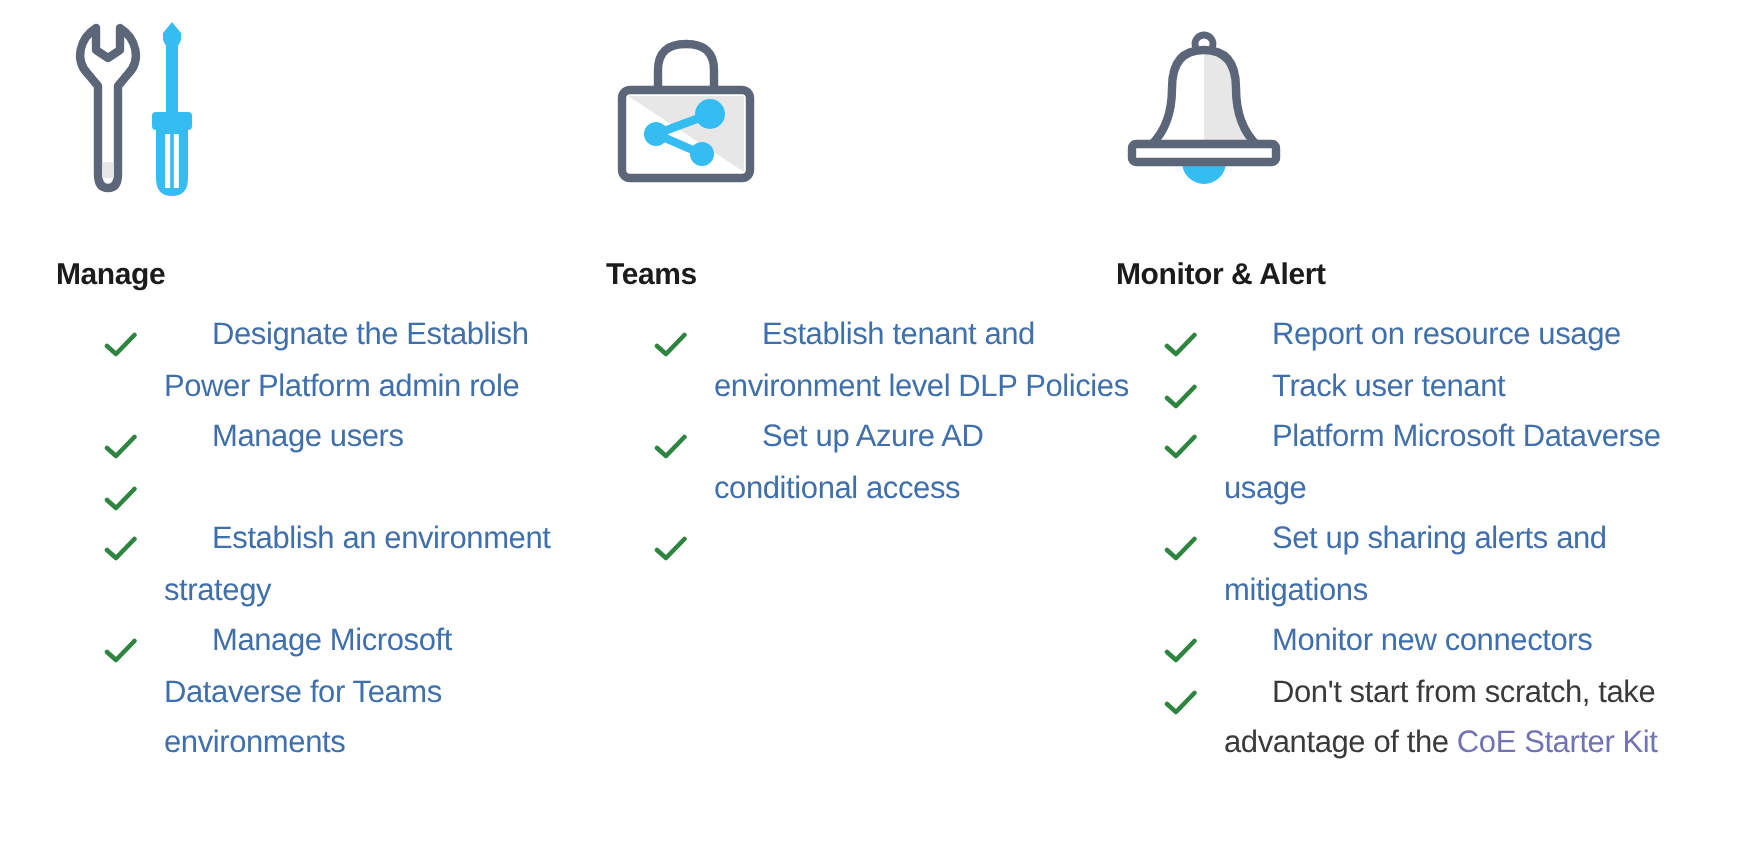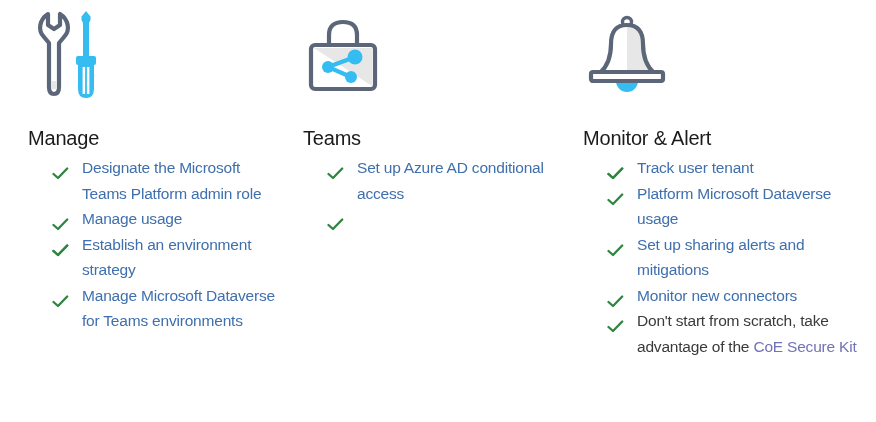--- a/index.html
+++ b/index.html
@@ -16,47 +16,47 @@
   *{box-sizing:border-box;}
   html,body{margin:0;padding:0;}
   body{
     width:876px;height:422px;position:relative;overflow:hidden;
     background:var(--background);
     font-family:"Liberation Sans", sans-serif;
   }
   .col{position:absolute;top:0;}
   .col-manage{left:28px;width:249px;}
   .col-secure{left:303px;width:262px;}
-  .col-monitor{left:583px;width:274px;}
+  .col-monitor{left:558px;width:274px;}
   .icon-row{height:102px;padding-top:10px;}
   .icon-row svg{display:block;}
   .ic-manage{margin-left:8px;}
   .ic-secure{margin-left:4px;margin-top:3px;}
   .ic-monitor{margin-left:5px;}
   h3.col-title{
     margin:26px 0 0 0;
-    font-size:20px;line-height:20px;font-weight:400;
+    font-size:15px;line-height:20px;font-weight:700;
     letter-spacing:-0.2px;
     color:var(--heading-text);
   }
   ul.checklist{list-style:none;margin:7px 0 0 0;padding:0;}
   ul.checklist li{
     position:relative;
     padding-left:54px;
     font-size:15.5px;line-height:25.5px;
     letter-spacing:-0.2px;
     color:var(--body-text);
   }
   .col-manage ul.checklist li{width:249px;}
   .col-secure ul.checklist li{width:262px;}
   .col-monitor ul.checklist li{width:274px;}
   .check{position:absolute;left:24px;top:7px;width:17px;height:13px;}
   a.item-link{color:var(--link-blue);text-decoration:none;cursor:pointer;}
   a.item-link.visited{color:var(--visited-link-purple);}
-  .plain-prefix{color:var(--body-text);}
+  .plain-prefix{color:var(--body-text);margin-left:24px;}
   
   .oline{fill:#fff;stroke:var(--icon-outline-slate);stroke-width:4.2;stroke-linejoin:round;}
   .oline-thin{fill:#fff;stroke:var(--icon-outline-slate);stroke-width:3.4;}
   .oline-nofill{fill:none;stroke:var(--icon-outline-slate);stroke-width:4.2;stroke-linejoin:round;}
   .blue{fill:var(--icon-accent-blue);}
   .blue-stroke{fill:none;stroke:var(--icon-accent-blue);stroke-width:4.2;}
   .grayfill{fill:var(--icon-shade-gray);}
   .checkstroke{fill:none;stroke:var(--check-green);stroke-width:2.3;stroke-linecap:round;stroke-linejoin:round;}
 </style>
 </head>
@@ -74,27 +74,27 @@
       <rect fill="#fff" x="46.6" y="57" width="2.5" height="27"></rect>
       <rect fill="#fff" x="50.9" y="57" width="2.5" height="27"></rect>
     </svg>
   </div>
   <h3 class="col-title">Manage</h3>
   <ul class="checklist">
     <li>
       <span class="check"><svg width="17" height="13" viewBox="0 0 17 13">
             <path class="checkstroke" d="M1.5 7 L6 11 L15.2 1.5"></path>
           </svg></span>
-      <span class="plain-prefix"></span><a class="item-link">Designate the Microsoft Teams Platform admin role</a>
-    </li>
-    <li>
-      <span class="check"><svg width="17" height="13" viewBox="0 0 17 13">
-            <path class="checkstroke" d="M1.5 7 L6 11 L15.2 1.5"></path>
-          </svg></span>
-      <span class="plain-prefix"></span><a class="item-link">Manage usage</a>
+      <span class="plain-prefix"></span><a class="item-link">Designate the Establish Power Platform admin role</a>
+    </li>
+    <li>
+      <span class="check"><svg width="17" height="13" viewBox="0 0 17 13">
+            <path class="checkstroke" d="M1.5 7 L6 11 L15.2 1.5"></path>
+          </svg></span>
+      <span class="plain-prefix"></span><a class="item-link">Manage users</a>
     </li>
     <li>
       <span class="check"><svg width="17" height="13" viewBox="0 0 17 13">
             <path class="checkstroke" d="M1.5 7 L6 11 L15.2 1.5"></path>
           </svg></span>
       <span class="plain-prefix"></span>
     </li>
     <li>
       <span class="check"><svg width="17" height="13" viewBox="0 0 17 13">
             <path class="checkstroke" d="M1.5 7 L6 11 L15.2 1.5"></path>
@@ -121,20 +121,26 @@
       <circle class="blue" cx="21" cy="54" r="6"></circle>
       <circle class="blue" cx="44" cy="64" r="6"></circle>
     </svg>
   </div>
   <h3 class="col-title">Teams</h3>
   <ul class="checklist">
     <li>
       <span class="check"><svg width="17" height="13" viewBox="0 0 17 13">
             <path class="checkstroke" d="M1.5 7 L6 11 L15.2 1.5"></path>
           </svg></span>
+      <span class="plain-prefix"></span><a class="item-link">Establish tenant and environment level DLP Policies</a>
+    </li>
+    <li>
+      <span class="check"><svg width="17" height="13" viewBox="0 0 17 13">
+            <path class="checkstroke" d="M1.5 7 L6 11 L15.2 1.5"></path>
+          </svg></span>
       <span class="plain-prefix"></span><a class="item-link">Set up Azure AD conditional access</a>
     </li>
     <li>
       <span class="check"><svg width="17" height="13" viewBox="0 0 17 13">
             <path class="checkstroke" d="M1.5 7 L6 11 L15.2 1.5"></path>
           </svg></span>
       <span class="plain-prefix"></span>
     </li>
   </ul>
 </div>
@@ -149,21 +155,21 @@
       <path class="oline-nofill" d="M12 63 Q23 53 23 34 Q23 15 39 15 Q55 15 55 34 Q55 53 66 63 Z"></path>
       <rect class="oline" x="3" y="62" width="72" height="9" rx="2"></rect>
     </svg>
   </div>
   <h3 class="col-title">Monitor &amp; Alert</h3>
   <ul class="checklist">
     <li>
       <span class="check"><svg width="17" height="13" viewBox="0 0 17 13">
             <path class="checkstroke" d="M1.5 7 L6 11 L15.2 1.5"></path>
           </svg></span>
-      <span class="plain-prefix"></span>
+      <span class="plain-prefix"></span><a class="item-link">Report on resource usage</a>
     </li>
     <li>
       <span class="check"><svg width="17" height="13" viewBox="0 0 17 13">
             <path class="checkstroke" d="M1.5 7 L6 11 L15.2 1.5"></path>
           </svg></span>
       <span class="plain-prefix"></span><a class="item-link">Track user tenant</a>
     </li>
     <li>
       <span class="check"><svg width="17" height="13" viewBox="0 0 17 13">
             <path class="checkstroke" d="M1.5 7 L6 11 L15.2 1.5"></path>
@@ -179,16 +185,16 @@
     <li>
       <span class="check"><svg width="17" height="13" viewBox="0 0 17 13">
             <path class="checkstroke" d="M1.5 7 L6 11 L15.2 1.5"></path>
           </svg></span>
       <span class="plain-prefix"></span><a class="item-link">Monitor new connectors</a>
     </li>
     <li>
       <span class="check"><svg width="17" height="13" viewBox="0 0 17 13">
             <path class="checkstroke" d="M1.5 7 L6 11 L15.2 1.5"></path>
           </svg></span>
-      <span class="plain-prefix">Don't start from scratch, take advantage of the </span><a class="item-link visited">CoE Secure Kit</a>
+      <span class="plain-prefix">Don't start from scratch, take advantage of the </span><a class="item-link visited">CoE Starter Kit</a>
     </li>
   </ul>
 </div>
 
 </body></html>

